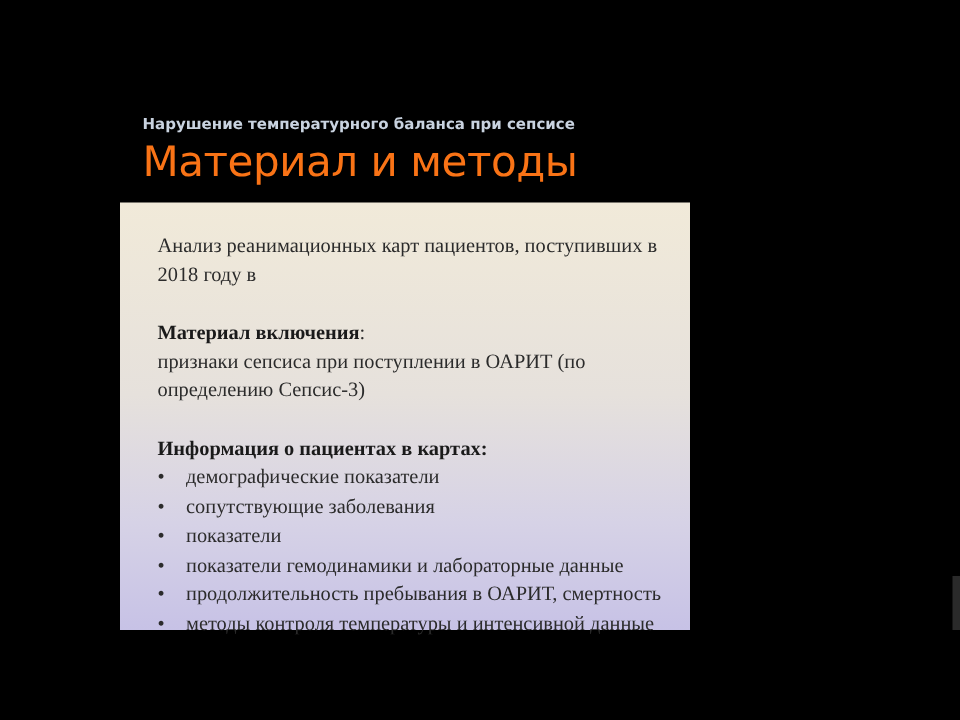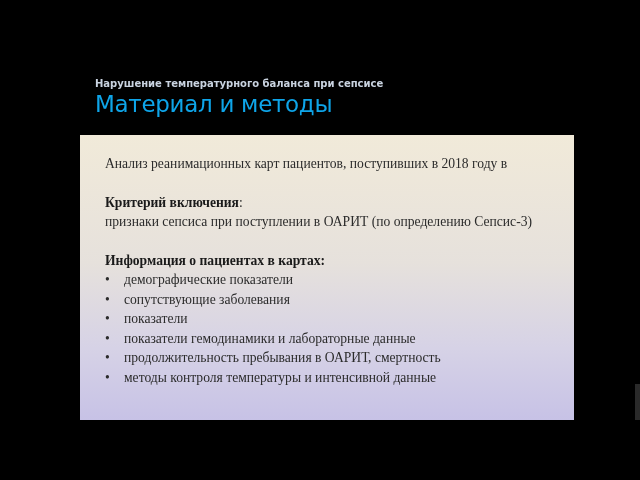--- a/index.html
+++ b/index.html
@@ -8,24 +8,24 @@
       font-family: "Liberation Serif", serif;
     }
     .subtitle {
       position: absolute; left: 95px; top: 78px;
       font-family: "DejaVu Sans", sans-serif; font-weight: bold;
       font-size: 10px; color: #c9d3e0; letter-spacing: 0;
     }
     .title {
       position: absolute; left: 95px; top: 91px;
       font-family: "DejaVu Sans", sans-serif;
-      font-size: 23px; color: #0ea5e9; letter-spacing: -0.3px;
+      font-size: 28px; color: #f97316; letter-spacing: -0.3px;
     }
     .panel {
-      position: absolute; left: 80px; top: 135px; width: 494px; height: 285px;
+      position: absolute; left: 80px; top: 135px; width: 380px; height: 285px;
       background: linear-gradient(to bottom, #f1ead9 0%, #e6e1dc 45%, #d6d2e6 75%, #c7c2e6 100%);
     }
     .content {
       position: absolute; left: 25px; top: 19px; right: 10px;
       font-size: 13.6px; color: #2b2b2b; line-height: 19px;
     }
     .para { margin: 0; }
     .gap { height: 20px; }
     .bold { font-weight: bold; color: #1a1a1a; }
     .italic { }
@@ -42,21 +42,21 @@
 <div class="subtitle">Нарушение температурного баланса при сепсисе</div>
 <div class="title">Материал и методы</div>
 
 <div class="panel">
   <div class="content">
     <p class="para">
       <span>Анализ реанимационных карт пациентов, поступивших в 2018 году в</span><br>
     </p>
     <div class="gap"></div>
     <p class="para">
-      <span class="bold">Критерий включения</span><span>:</span><br>
+      <span class="bold">Материал включения</span><span>:</span><br>
       <span>признаки сепсиса при поступлении в ОАРИТ </span><span class="italic">(по определению Сепсис-3)</span>
     </p>
     <div class="gap"></div>
     <p class="para bold">Информация о пациентах в картах:</p>
     <ul>
       <li><span class="bullet">•</span><span>демографические показатели</span></li>
       <li><span class="bullet">•</span><span>сопутствующие заболевания</span></li>
       <li><span class="bullet">•</span><span>показатели</span></li>
       <li><span class="bullet">•</span><span>показатели гемодинамики и лабораторные данные</span></li>
       <li><span class="bullet">•</span><span>продолжительность пребывания в ОАРИТ, смертность</span></li>

